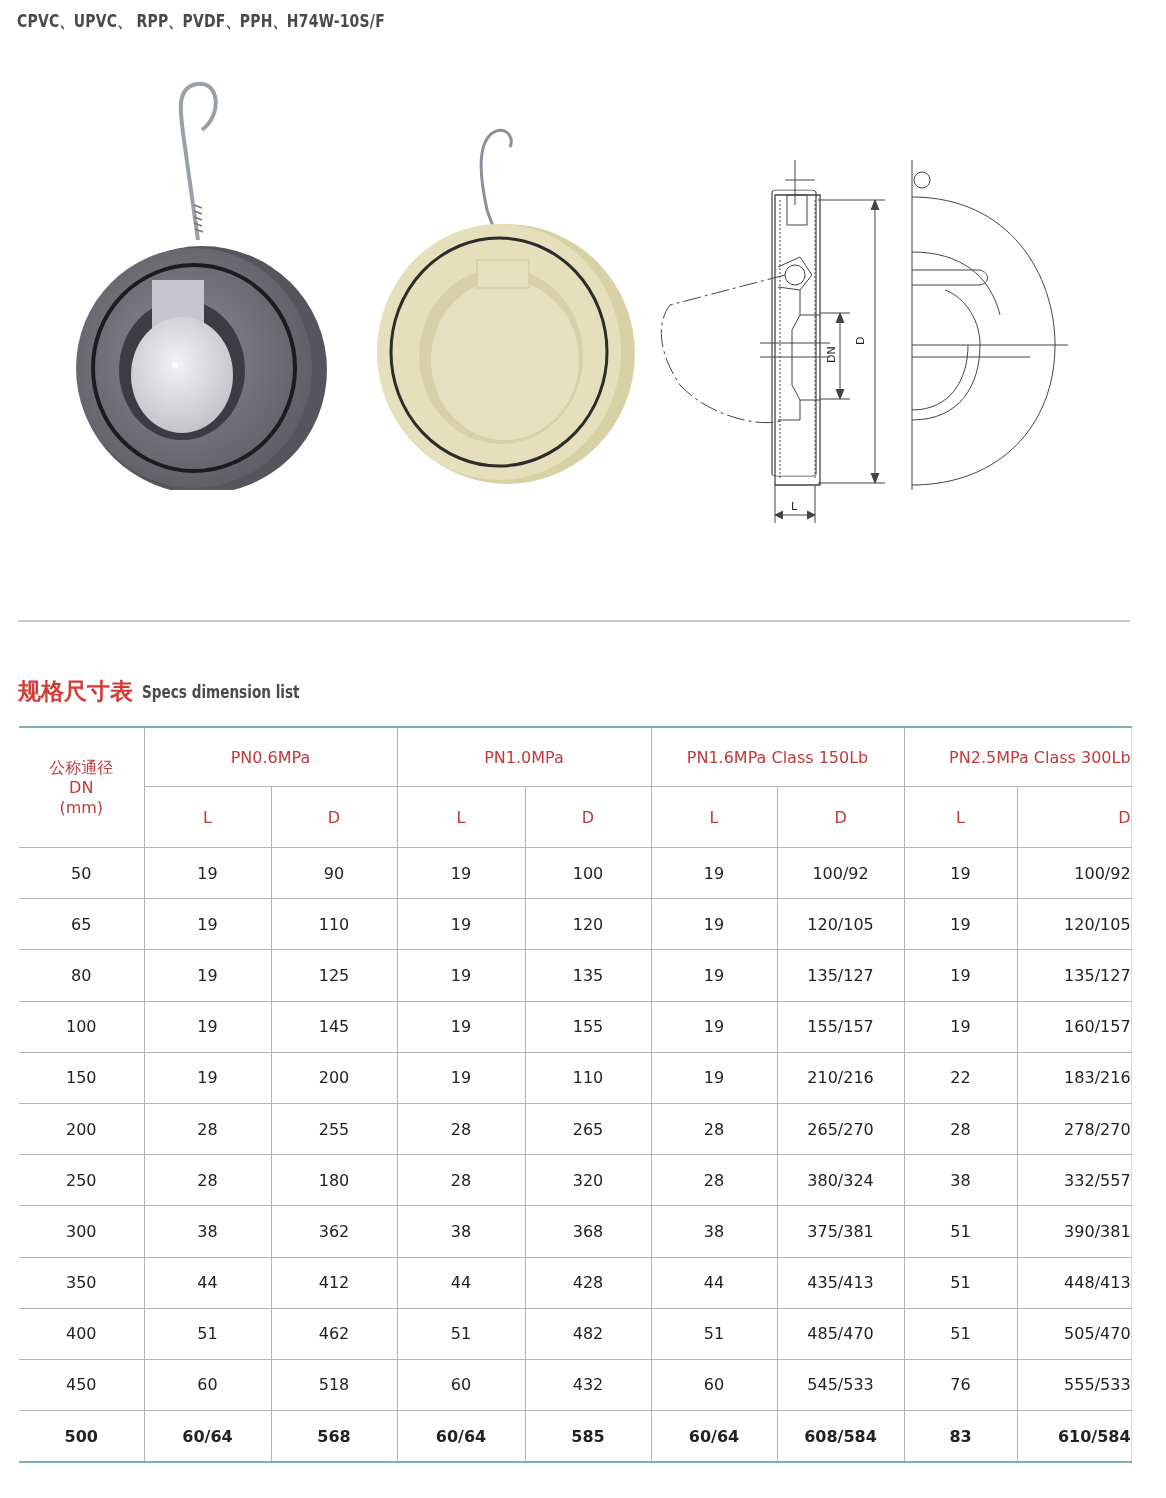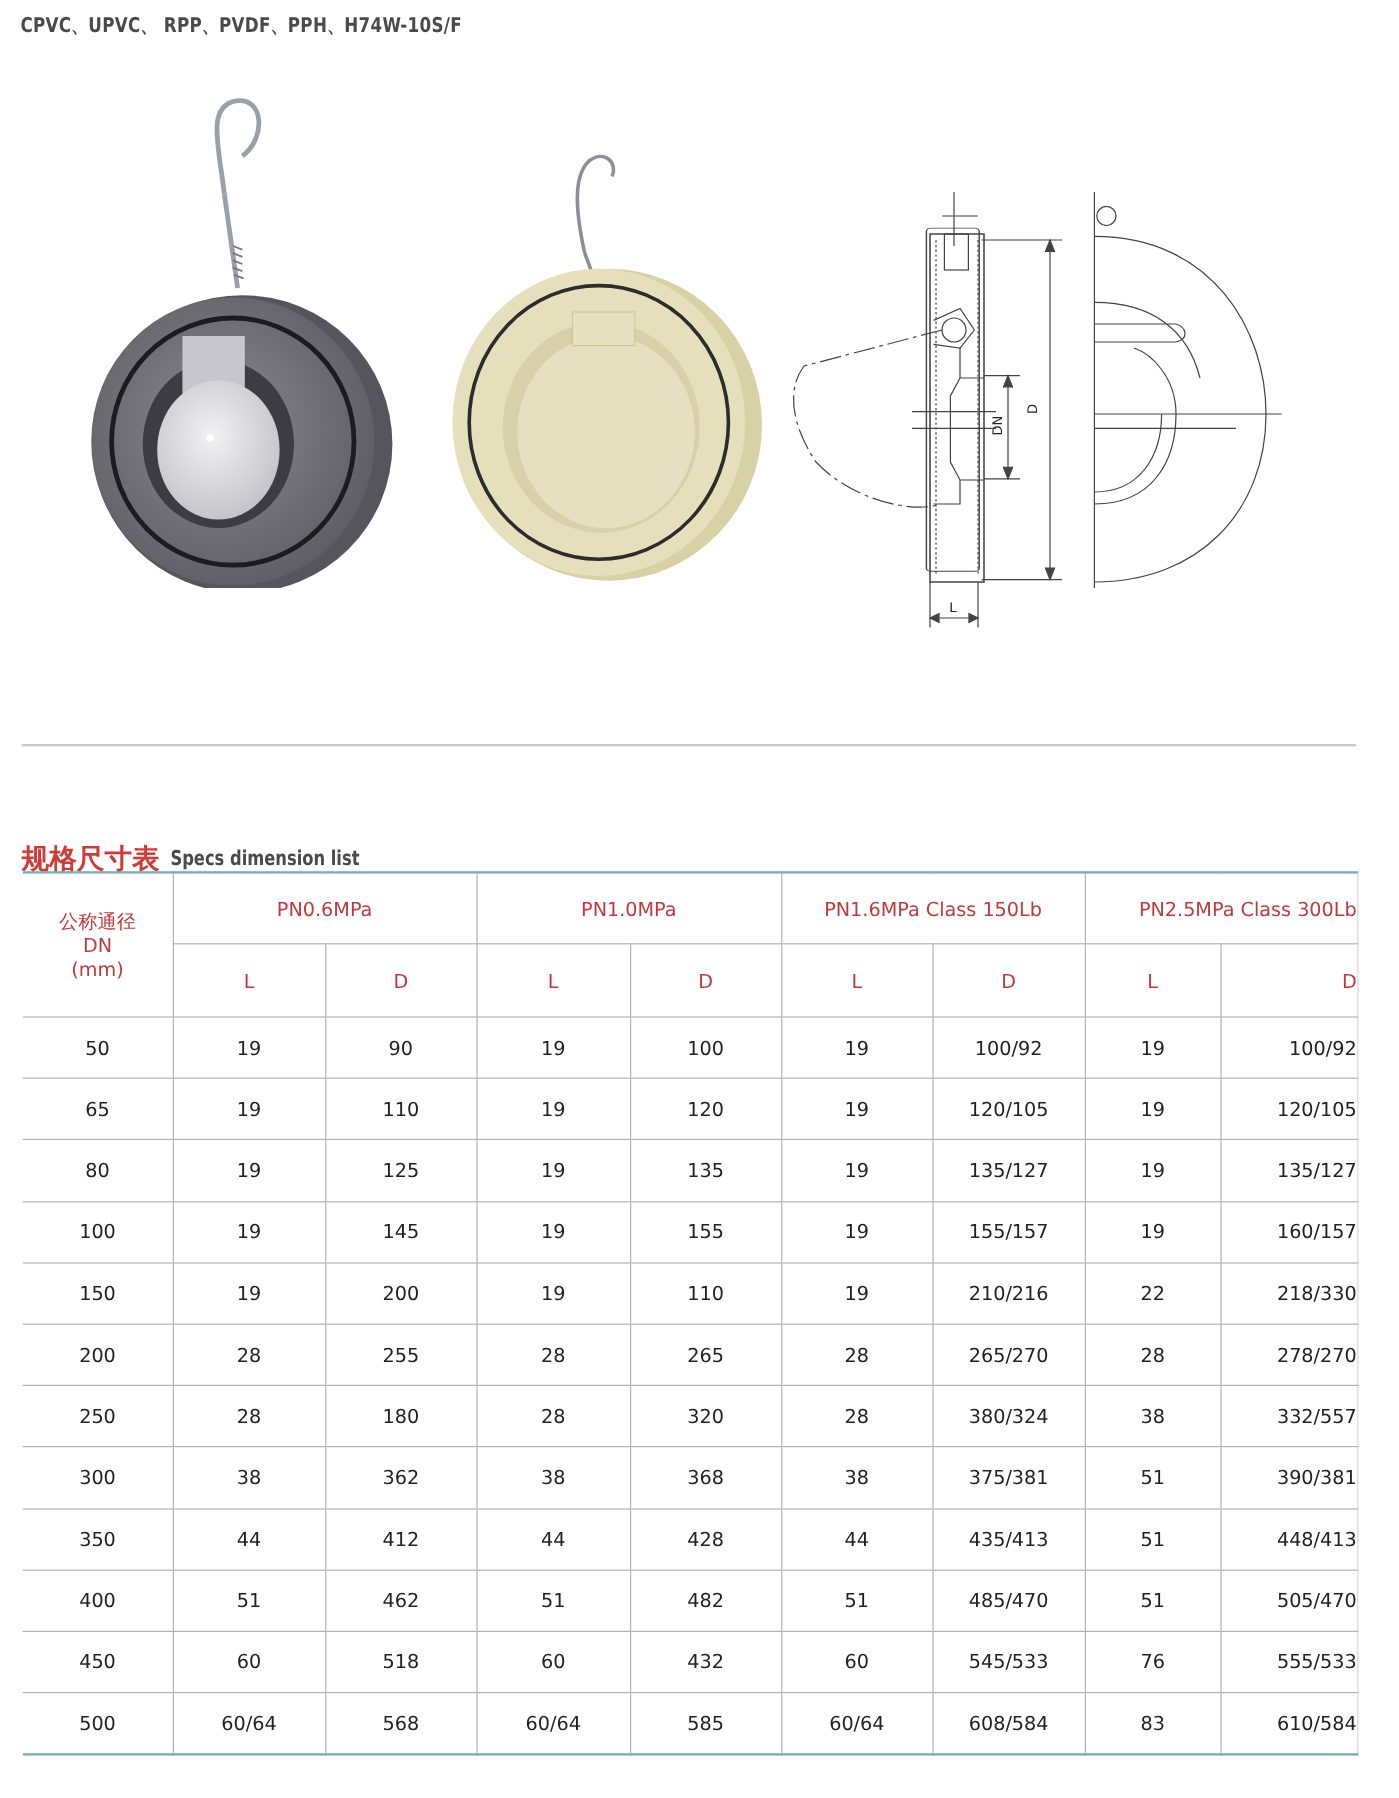--- a/index.html
+++ b/index.html
@@ -6,31 +6,31 @@
     body { width: 1166px; height: 1498px; position: relative; overflow: hidden;
            font-family: "DejaVu Sans", "Liberation Sans", sans-serif; color: #333; }
 
     .top-title { position: absolute; left: 17px; top: 10px; font-family: "DejaVu Sans", sans-serif;
                  font-weight: bold; font-size: 17px; letter-spacing: 0.3px; color: #4a4a4a;
                  transform: scaleX(0.82); transform-origin: left top; white-space: nowrap; }
 
     .product-img { position: absolute; }
     .divider { position: absolute; left: 18px; top: 620px; width: 1112px; height: 2px; background: #c8c8c8; }
 
-    .section-title { position: absolute; left: 18px; top: 676px; white-space: nowrap; margin-top: 24px; }
+    .section-title { position: absolute; left: 18px; top: 676px; white-space: nowrap; }
     .section-title .cn { color: #d23a36; font-size: 23px; font-weight: bold; vertical-align: middle; }
     .section-title .en { color: #4a4a4a; font-size: 17px; font-weight: bold; vertical-align: middle;
                          display: inline-block; transform: scaleX(0.8); transform-origin: left center; margin-left: 4px; }
 
     table.specs { position: absolute; left: 19px; top: 726px; width: 1112px; border-collapse: collapse;
                   table-layout: fixed; border-top: 2px solid #7bb0b3; border-bottom: 2px solid #7bb0b3; }
     table.specs td, table.specs th { border: 1.5px solid #b4b4b4; text-align: center; padding: 0;
                   font-weight: normal; font-size: 16px; }
     table.specs tr:first-child th { border-top: none; }
-    table.specs tr:last-child td { border-bottom: none; }
+    table.specs tr:last-child td { border-bottom: none; font-weight: bold; }
     table.specs th:first-child, table.specs td:first-child { border-left: none; }
     table.specs th.last, table.specs td:last-child { border-right: 1.5px solid #d8d8d8; text-align: right; }
     table.specs th { color: #c0393b; }
     .hdr-row1 th { height: 58px; }
     .hdr-row2 th { height: 60px; }
     .data-row td { height: 50.2px; color: #222; }
     .dn-head { line-height: 20px; font-size: 15px; }
   </style>
 </head>
 <body>
@@ -197,21 +197,21 @@
       </tr>
       <tr class="data-row">
         <td>150</td>
         <td>19</td>
         <td>200</td>
         <td>19</td>
         <td>110</td>
         <td>19</td>
         <td>210/216</td>
         <td>22</td>
-        <td>218/330</td>
+        <td>183/216</td>
       </tr>
       <tr class="data-row">
         <td>200</td>
         <td>28</td>
         <td>255</td>
         <td>28</td>
         <td>265</td>
         <td>28</td>
         <td>265/270</td>
         <td>28</td>

